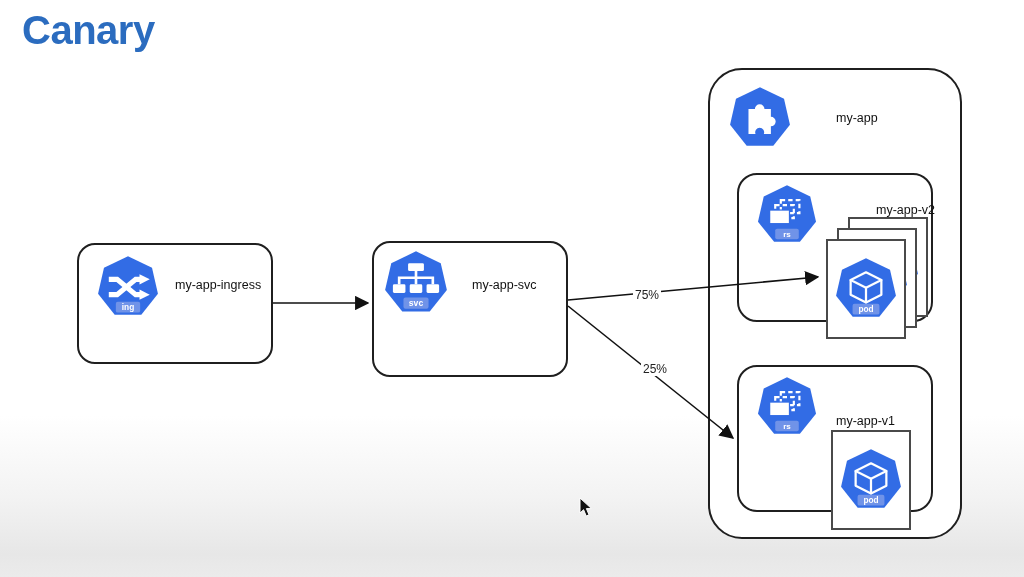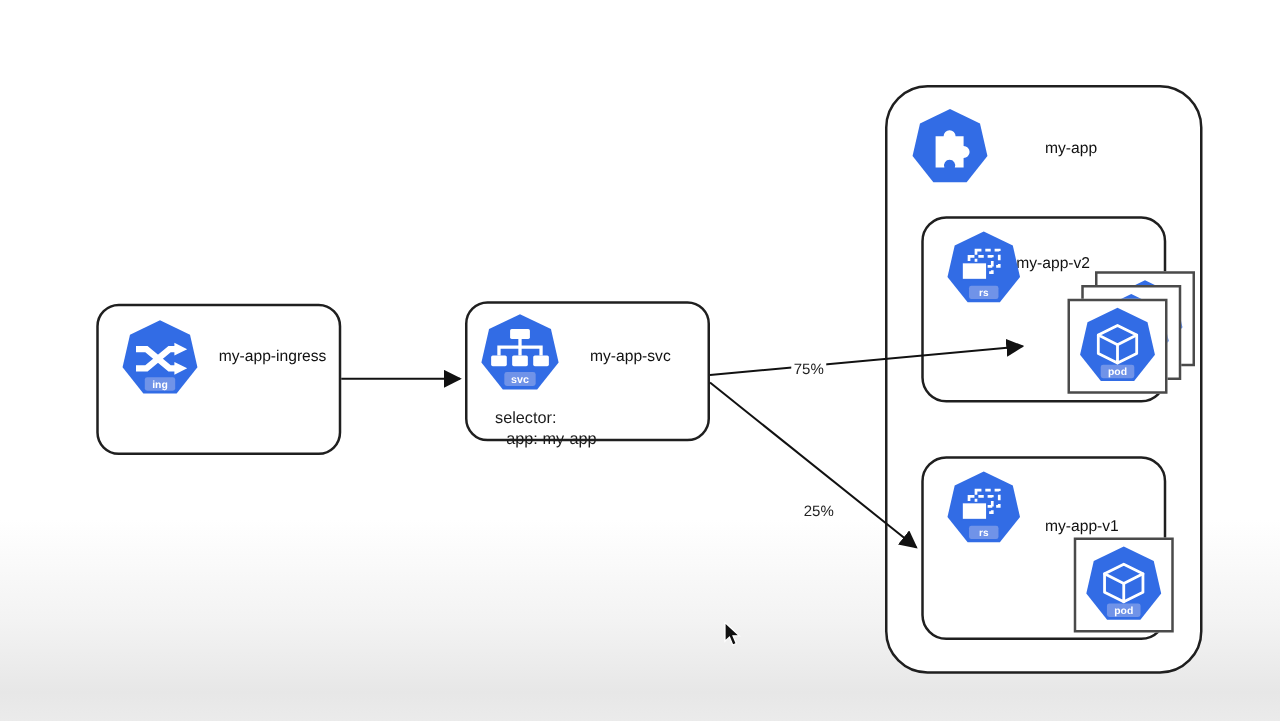--- a/index.html
+++ b/index.html
@@ -10,74 +10,71 @@
   }
   .page-title{
     position:absolute;left:22px;top:8px;
     font-size:40px;font-weight:bold;letter-spacing:-0.5px;color:#2B6CBF;
   }
   .node{
     position:absolute;background:#ffffff;border:2px solid #1f1f1f;
     border-radius:18px;box-sizing:border-box;padding-left:36px;
   }
   #ingress-box{left:77px;top:243px;width:196px;height:121px;}
-  #svc-box{left:372px;top:241px;width:196px;height:112px;}
+  #svc-box{left:372px;top:241px;width:196px;height:136px;}
   #app-box{left:708px;top:68px;width:254px;height:471px;border-radius:34px;}
   #v2-box{left:737px;top:173px;width:196px;height:149px;border-radius:20px;}
   #v1-box{left:737px;top:365px;width:196px;height:147px;border-radius:20px;}
   .node-label{
     position:absolute;font-size:12.5px;font-weight:normal;color:#111;white-space:nowrap;
   }
   .selector-text{
     position:absolute;left:22px;top:82px;font-size:13px;color:#1c1c1c;line-height:17px;
   }
   .selector-text .indent{padding-left:9px;}
   .k8s-icon{position:absolute;}
   .k8s-icon text{
     font-family:"Liberation Sans",sans-serif;font-weight:bold;
     fill:#ffffff;font-size:13px;text-anchor:middle;
   }
   .pod-square{
-    position:absolute;width:80px;height:76px;background:#ffffff;
+    position:absolute;width:80px;height:100px;background:#ffffff;
     border:2px solid #4a4a4a;box-sizing:border-box;
-    display:flex;align-items:center;justify-content:center;margin-left:28px;
+    display:flex;align-items:center;justify-content:center;
   }
   .edges-layer{position:absolute;left:0;top:0;pointer-events:none;}
   .edge-label{
     position:absolute;font-size:12px;color:#222;background:#ffffff;
     padding:0 2px;white-space:nowrap;text-align:center;
   }
   #label-75{left:633px;top:288px;}
-  #label-25{left:641px;top:362px;margin-top:40px;}
+  #label-25{left:641px;top:362px;}
   .cursor{position:absolute;left:579px;top:497px;}
 </style>
 </head>
 <body>
 
 <div class="canvas">
 
+  <div class="page-title">Canary</div>
 
   <div class="node" id="app-box"></div>
   <div class="node" id="v2-box"></div>
   <div class="node" id="v1-box"></div>
 
   <div class="node" id="ingress-box">
     <div class="node-label" style="left:96px;top:33px">my-app-ingress</div>
   </div>
 
   <div class="node" id="svc-box">
     <div class="node-label" style="left:98px;top:35px">my-app-svc</div>
-    <div class="selector-text">
-      <div>selector:</div>
-      <div class="indent">app: my-app</div>
-    </div>
   </div>
 
   <div class="node-label" style="left:836px;top:111px">my-app</div>
-  <div class="node-label" style="left:813px;top:203px">my-app-v2</div>
+  <div class="node-label" style="left:876px;top:203px">my-app-v2</div>
   <div class="node-label" style="left:836px;top:414px">my-app-v1</div>
 
   <svg class="k8s-icon" style="left:96px;top:255px" width="64" height="64" viewBox="0 0 100 100">
     <polygon points="50,2 87.5,20.1 96.8,60.7 70.8,93.3 29.2,93.3 3.2,60.7 12.5,20.1" fill="#326CE5"></polygon>
     <g stroke="#fff" stroke-width="8" fill="none">
       <path d="M20,38 H33 L62,62 H70"></path>
       <path d="M20,62 H33 L62,38 H70"></path>
     </g>
     <polygon points="68,30 84,38 68,46" fill="#fff"></polygon>
     <polygon points="68,54 84,62 68,70" fill="#fff"></polygon>

